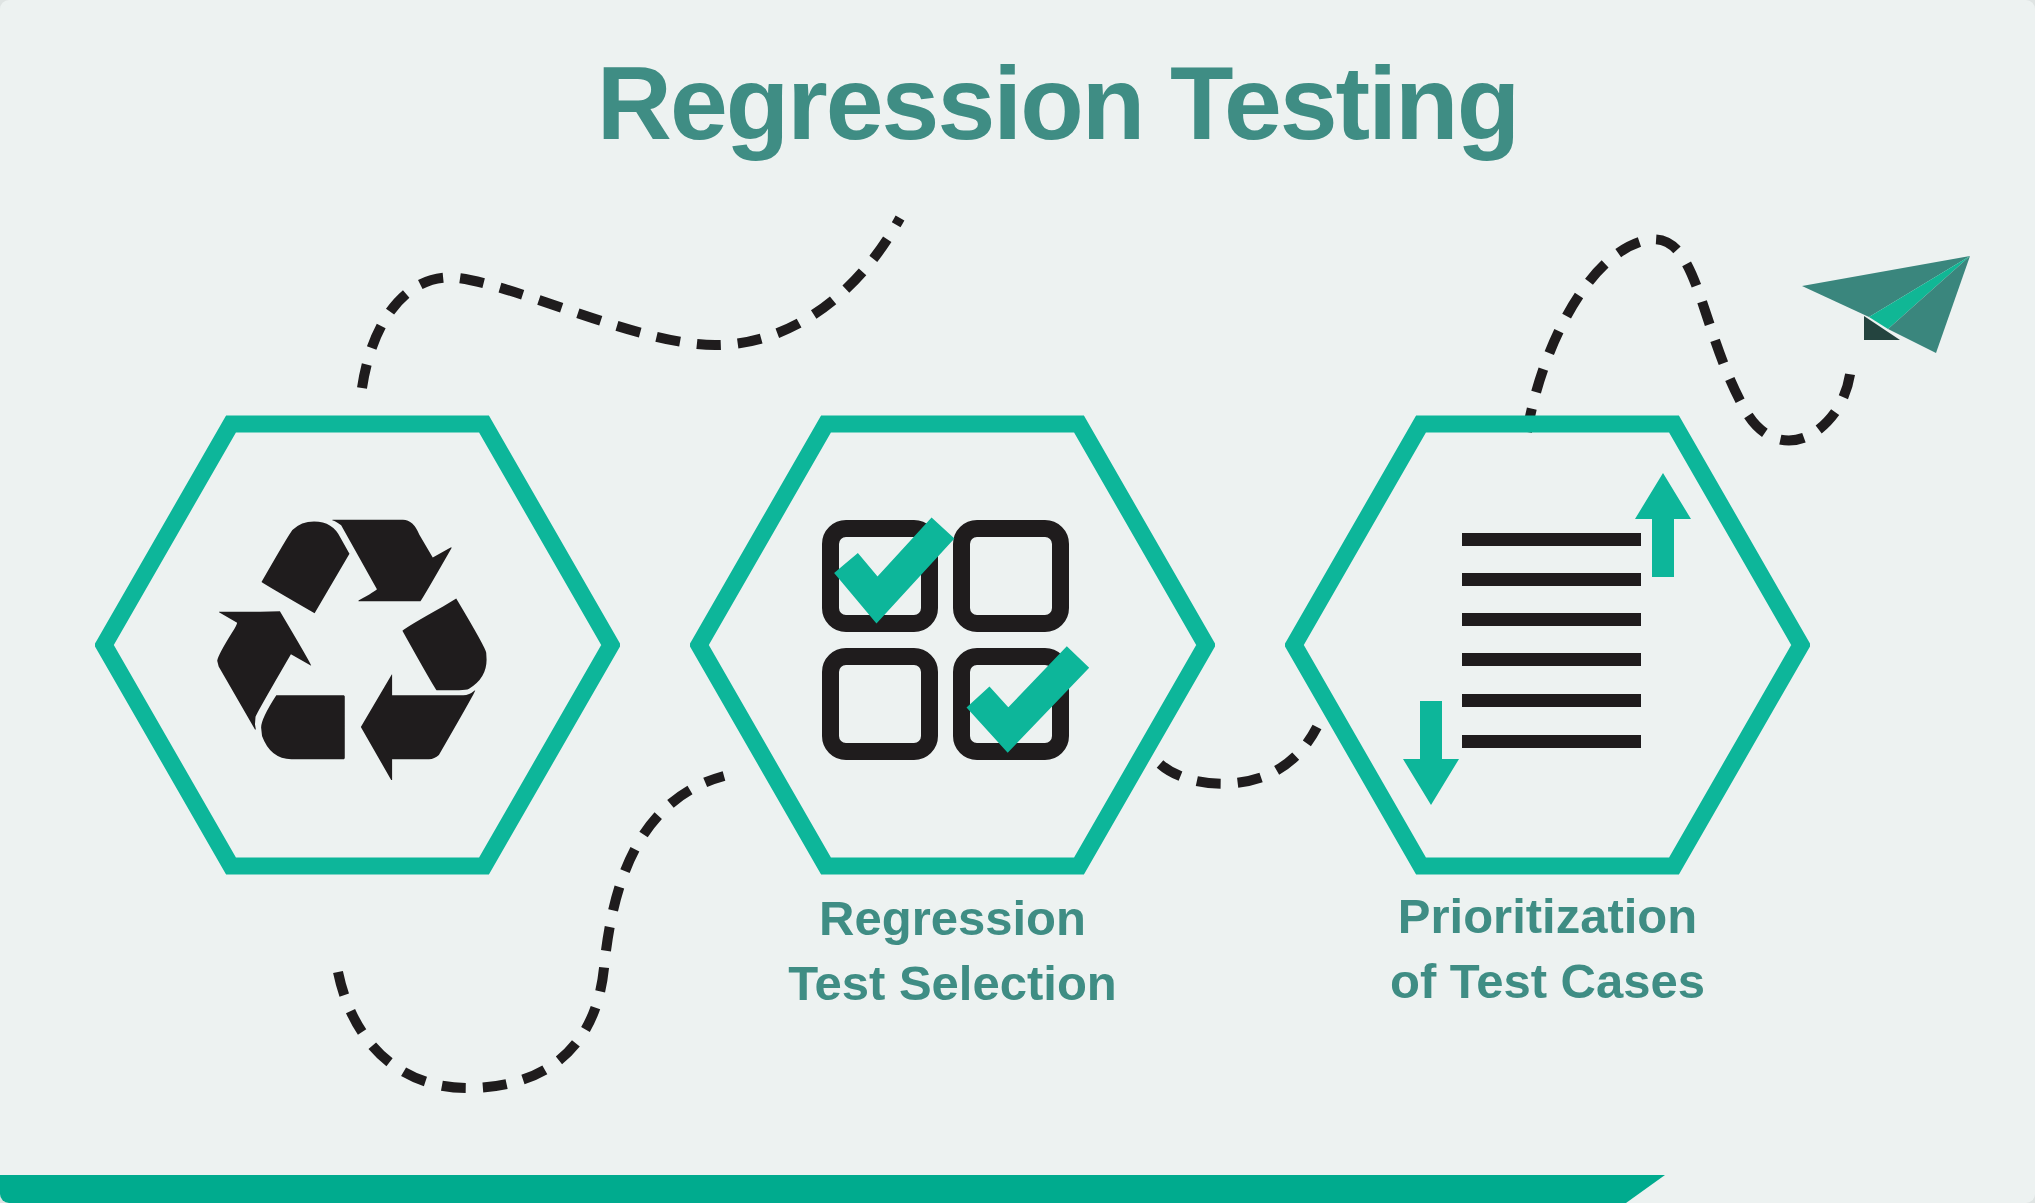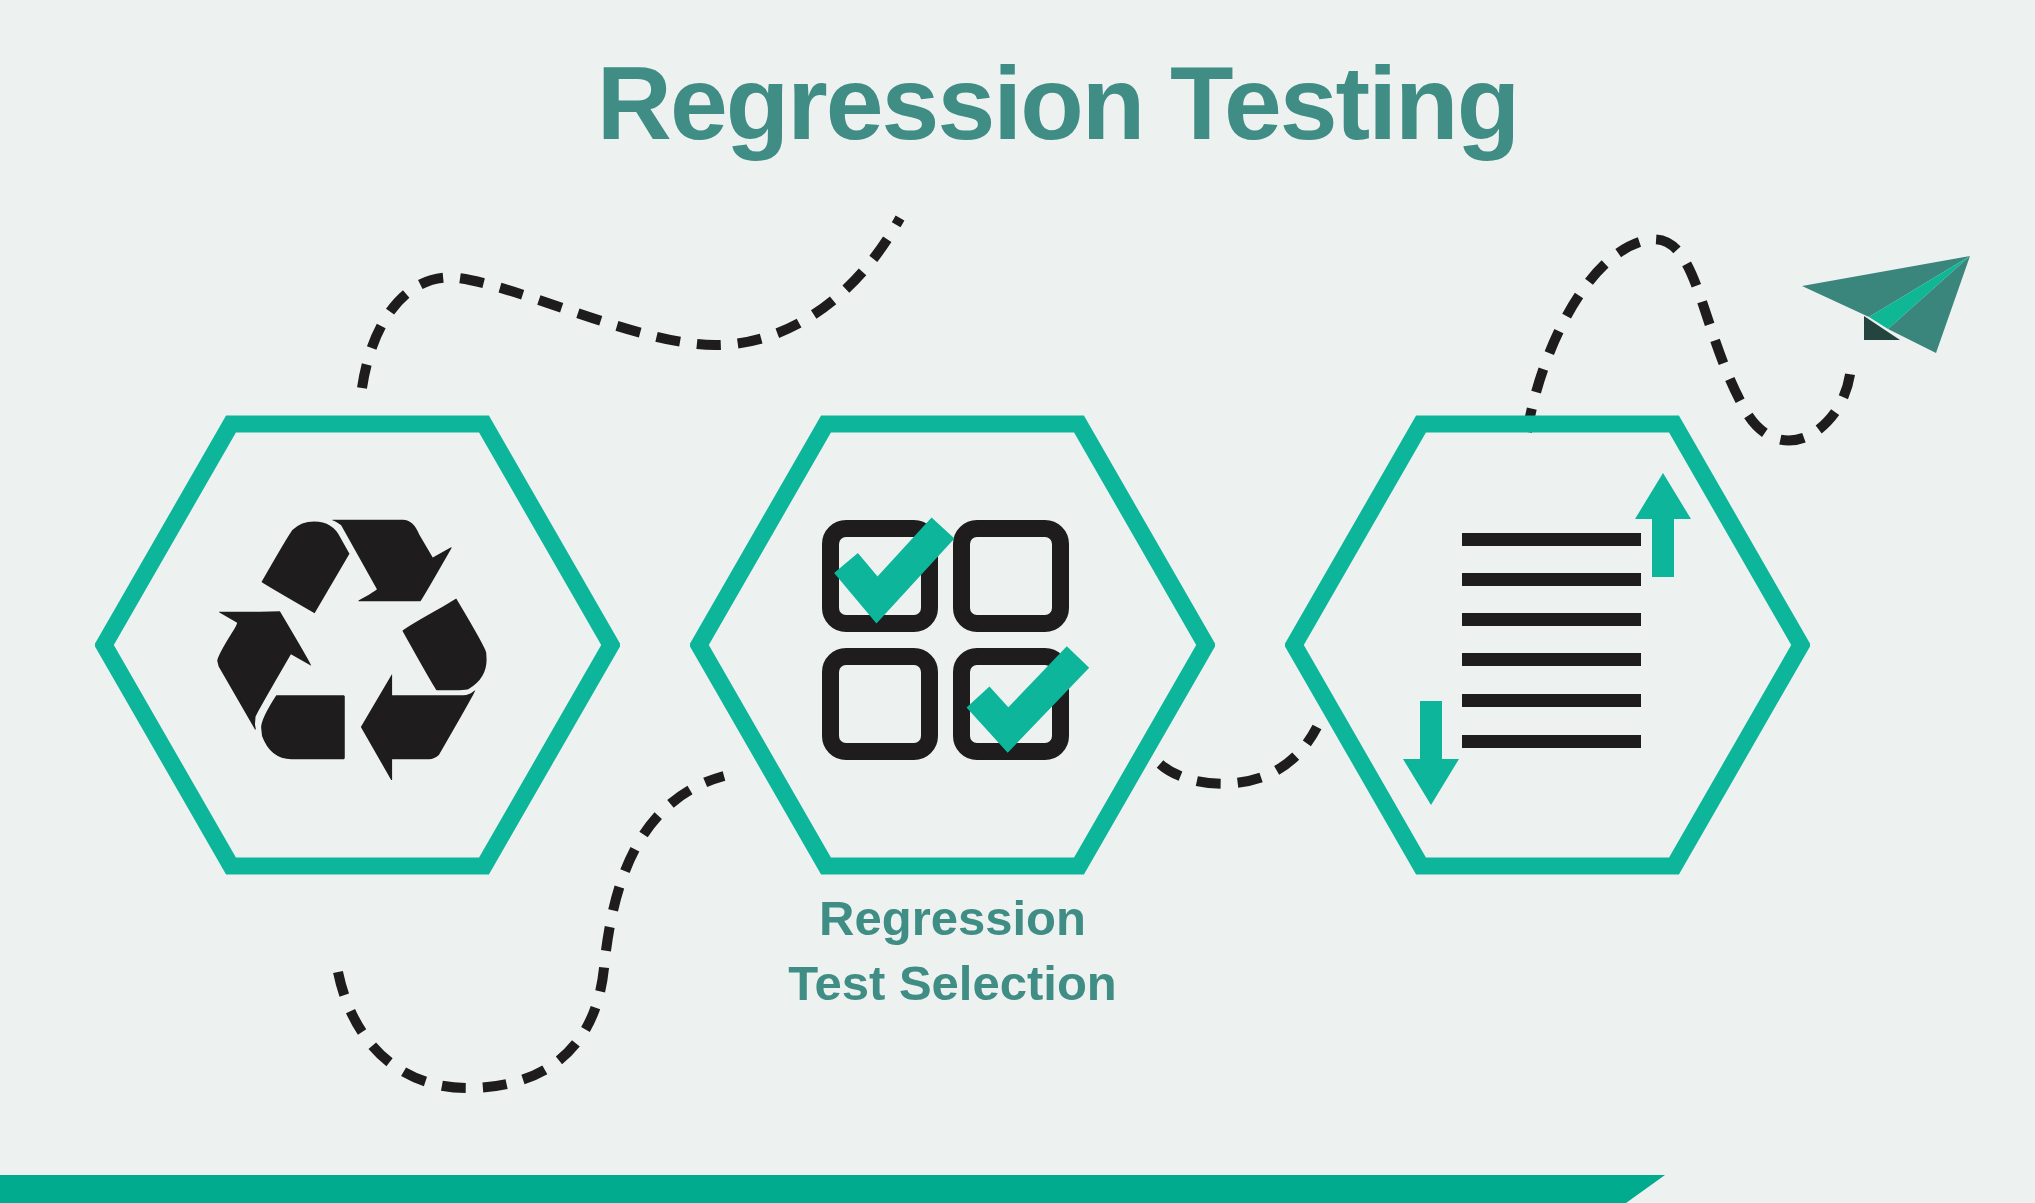--- a/index.html
+++ b/index.html
@@ -2,20 +2,21 @@
 <html style="--bg: #edf2f1; --teal: #0db69a; --teal_text: #3f8d84; --ink: #1f1c1d; --bar: #00ab8e; --plane_dark: #3a867d; --plane_accent: #10b795; --plane_shadow: #24443f;"><head>
 <meta charset="utf-8">
 <style>
   html,body{margin:0;padding:0;background:#dfe4e3;}
   .canvas{
     position:relative;
     width:2035px;height:1203px;
     background:var(--bg,#edf2f1);
     overflow:hidden;
     font-family:"Liberation Sans",sans-serif;
+    border-radius:9px;
   }
   .title{
     position:absolute;left:0;top:44px;width:100%;
     text-align:center;
     transform:translateX(40px);
     font-size:104px;font-weight:bold;letter-spacing:-2px;
     color:var(--teal_text,#3f8d84);
   }
   .overlay{position:absolute;left:0;top:0;width:2035px;height:1203px;pointer-events:none;}
   .dash{fill:none;stroke:var(--ink,#1f1c1d);stroke-width:10;stroke-dasharray:24 17;stroke-linecap:butt;}
@@ -124,16 +125,18 @@
     <svg class="arrow-svg" style="left:235px;top:18px" width="56" height="104" viewBox="0 0 56 104">
       <polygon class="arrow" points="28,0 56,46 39,46 39,104 17,104 17,46 0,46"></polygon>
     </svg>
     <svg class="arrow-svg" style="left:3px;top:246px" width="56" height="104" viewBox="0 0 56 104">
       <polygon class="arrow" points="28,104 56,58 39,58 39,0 17,0 17,58 0,58"></polygon>
     </svg>
   </div>
 
   <div class="hex-label label-1">Regression
 Test Selection</div>
+  <div class="hex-label label-2">Prioritization
+of Test Cases</div>
 
   <div class="bottom-bar"></div>
 
 </div>
 
 </body></html>

